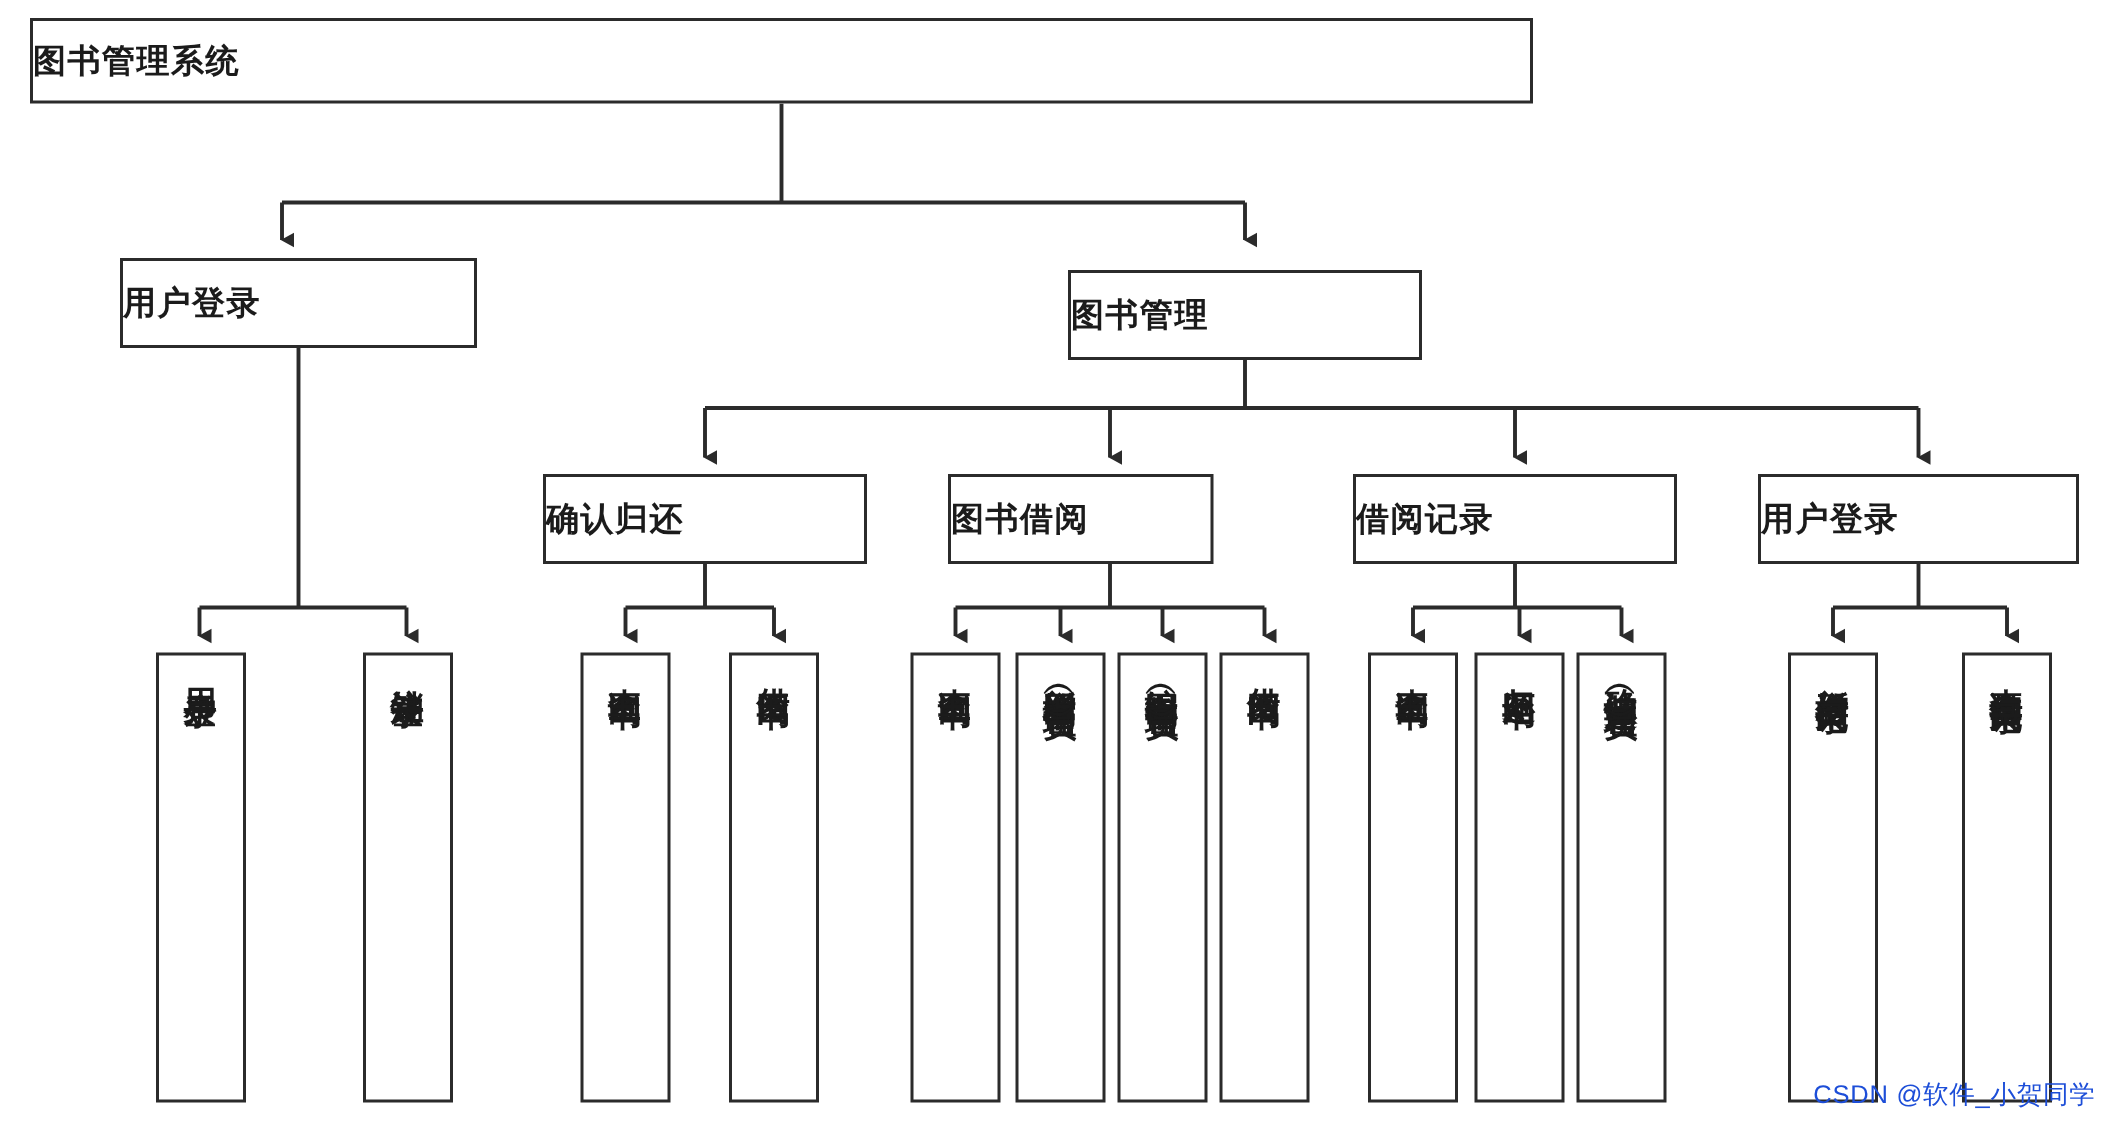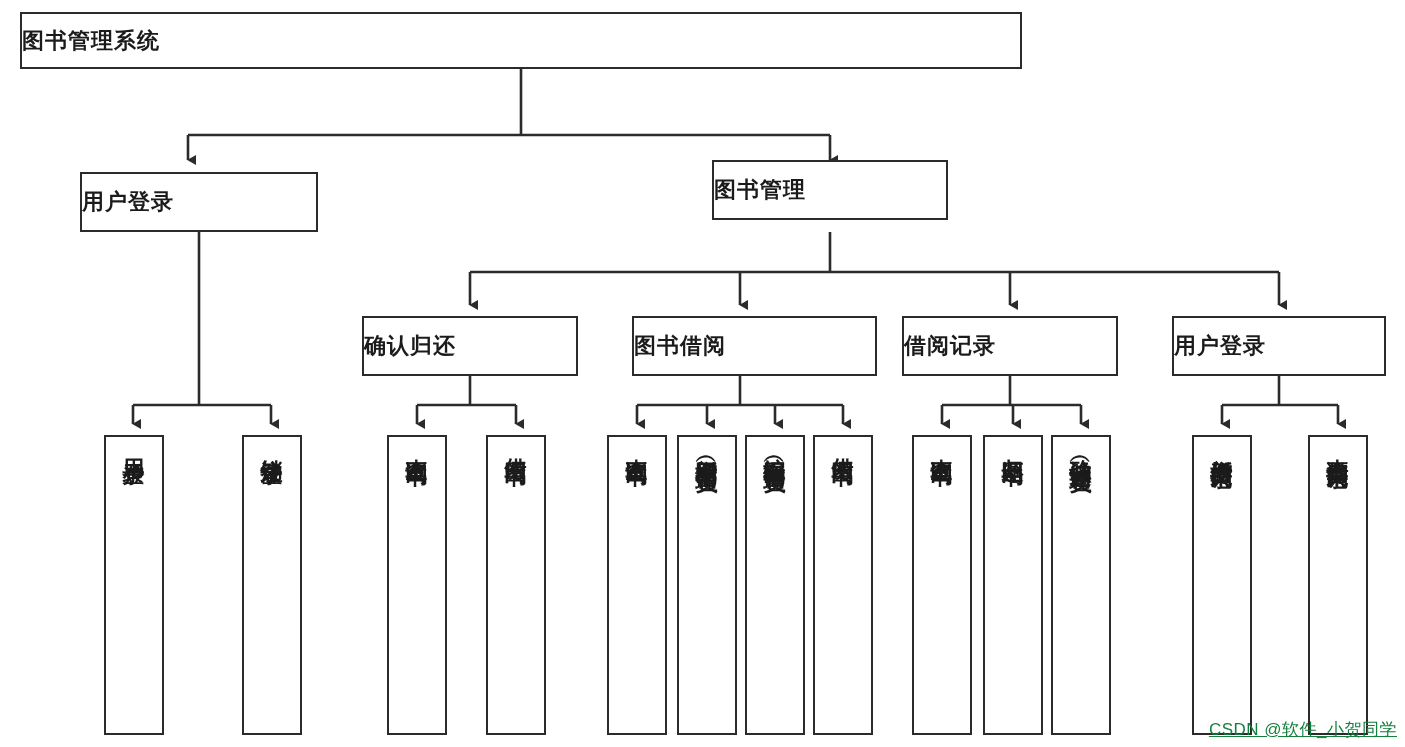--- a/index.html
+++ b/index.html
@@ -51,25 +51,24 @@
   .node.vert .vtext {
     writing-mode: vertical-rl;
     text-orientation: upright;
     white-space: nowrap;
   }
   #watermark {
     position: absolute;
     right: 8px;
     bottom: 6px;
     font-size: 17px;
-    color: #15803d;
+    color: #1d4ed8;
     letter-spacing: 0.5px;
     z-index: 5;
     white-space: nowrap;
-    text-decoration: underline;
   }
 </style>
 </head>
 <body>
 
 <div id="canvas">
 
   <svg id="edges" viewBox="0 0 1405 747" width="1405" height="747" xmlns="http://www.w3.org/2000/svg">
     <defs>
       <marker id="arrow" markerWidth="12" markerHeight="12" refX="5.2" refY="8.6" orient="auto" markerUnits="userSpaceOnUse">
@@ -123,28 +122,28 @@
     </g>
   </svg>
 
   <div class="node horiz" style="left:20px; top:12px; width:1002px; height:57px;">
     <span>图书管理系统</span>
   </div>
 
   <div class="node horiz" style="left:80px; top:172px; width:238px; height:60px;">
     <span>用户登录</span>
   </div>
-  <div class="node horiz" style="left:712px; top:160px; width:236px; height:60px;">
+  <div class="node horiz" style="left:712px; top:180px; width:236px; height:60px;">
     <span>图书管理</span>
   </div>
 
   <div class="node horiz" style="left:362px; top:316px; width:216px; height:60px;">
     <span>确认归还</span>
   </div>
-  <div class="node horiz" style="left:632px; top:316px; width:245px; height:60px;">
+  <div class="node horiz" style="left:632px; top:316px; width:177px; height:60px;">
     <span>图书借阅</span>
   </div>
   <div class="node horiz" style="left:902px; top:316px; width:216px; height:60px;">
     <span>借阅记录</span>
   </div>
   <div class="node horiz" style="left:1172px; top:316px; width:214px; height:60px;">
     <span>用户登录</span>
   </div>
 
   <div class="node vert" style="left:104px; top:435px; width:60px; height:300px;">

